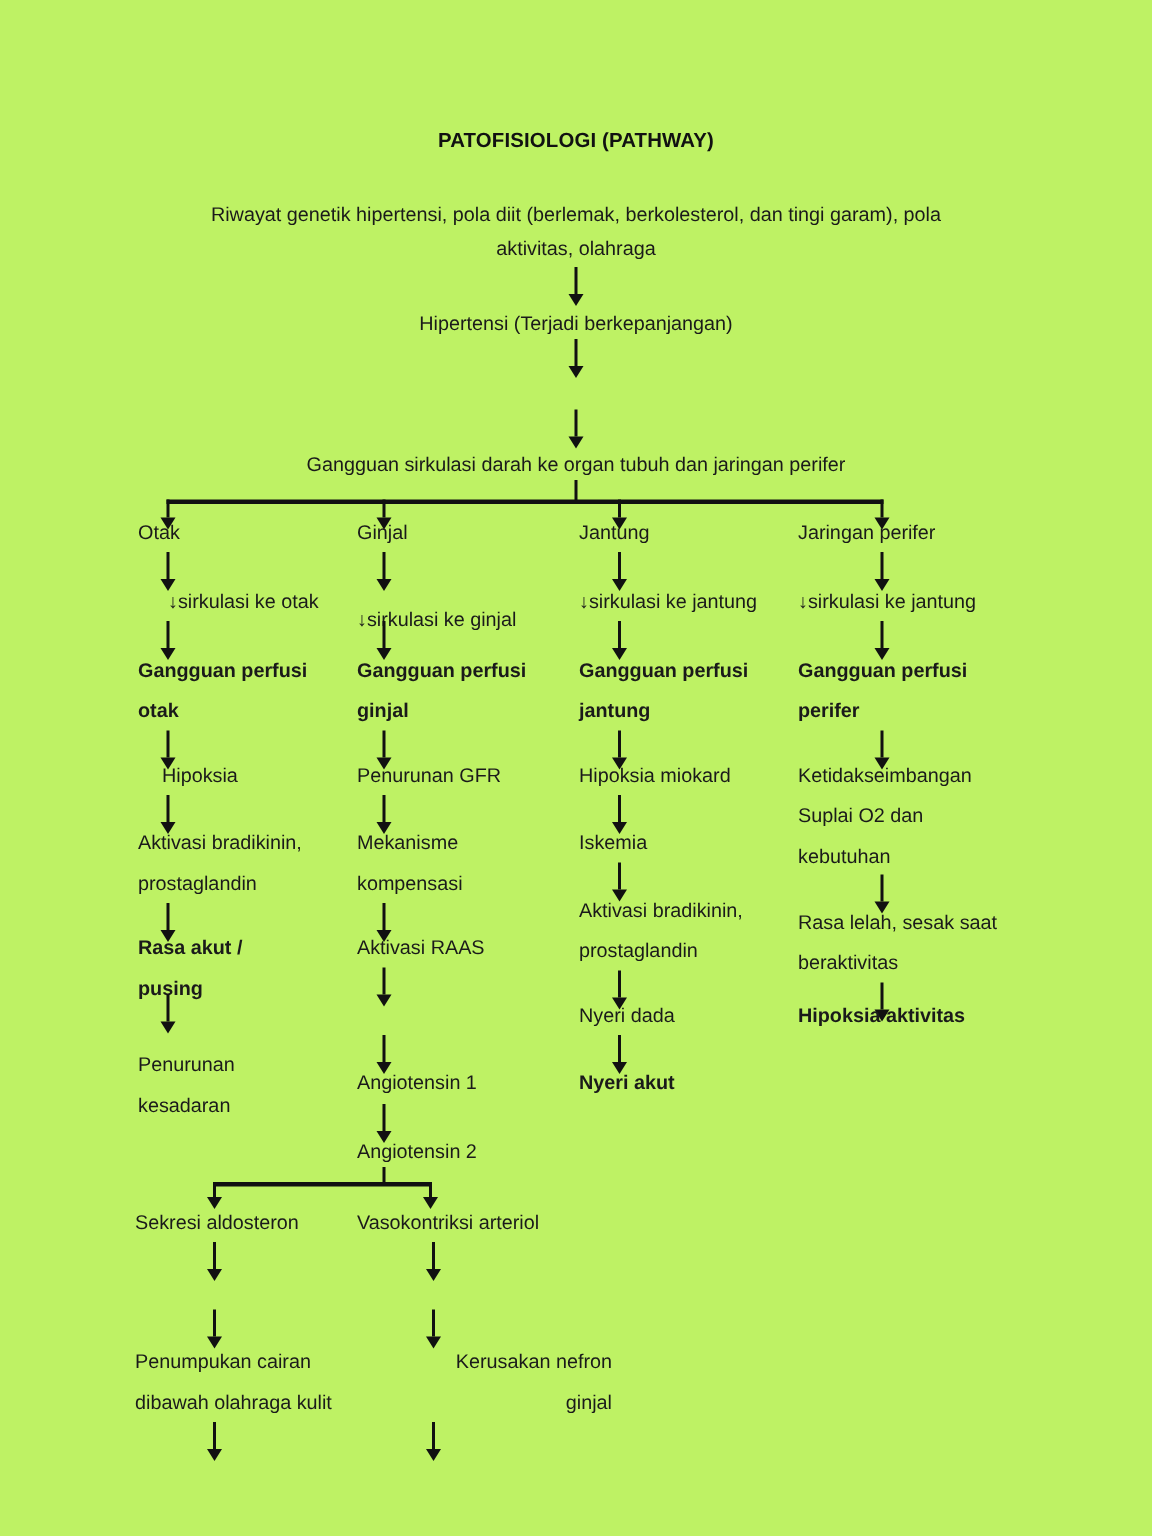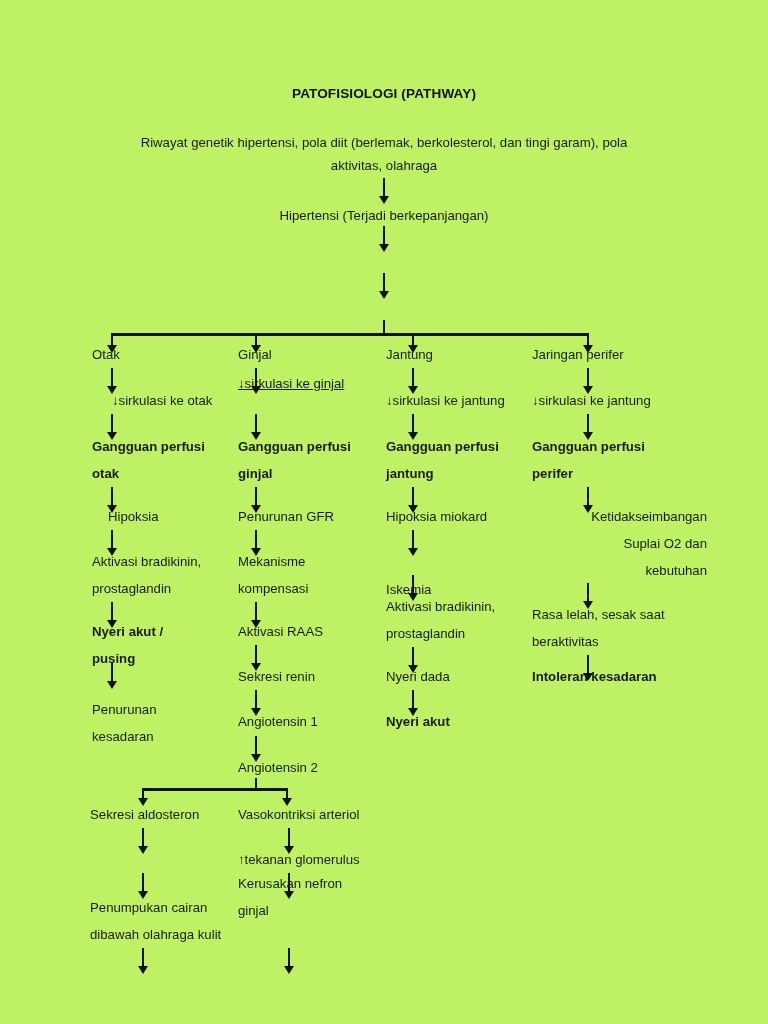--- a/index.html
+++ b/index.html
@@ -116,20 +116,21 @@
     <div class="shaft" style="height:18px;"></div>
       <div class="head"></div>
   </div>
 
 
   <div class="arrow" style="left:375px; top:273px; width:18px; height:26px;">
     <div class="shaft" style="height:18px;"></div>
       <div class="head"></div>
   </div>
 
+  <div class="txt center" style="left:144px; top:296px; width:480px;">Gangguan sirkulasi darah ke organ tubuh dan jaringan perifer</div>
 
   <div class="fork" style="left:0; top:320px; width:768px; height:40px;">
     <div class="stem" style="left:384px; height:15px;"></div>
     <div class="rail" style="left:111px; top:13px; width:478px;"></div>
 
     <div class="drop" style="left:112px; top:13px; height:12px;"></div>
     <div class="dhead" style="left:112px; top:25px;"></div>
 
     <div class="drop" style="left:256px; top:13px; height:12px;"></div>
     <div class="dhead" style="left:256px; top:25px;"></div>
@@ -166,37 +167,37 @@
       <div class="shaft" style="height:18px;"></div>
       <div class="head"></div>
     </div>
   <div class="txt left" style="left:92px; top:548px; width:155px;">Aktivasi bradikinin,
 prostaglandin</div>
 
   <div class="arrow" style="left:103px; top:602px; width:18px; height:26px;">
       <div class="shaft" style="height:18px;"></div>
       <div class="head"></div>
     </div>
-  <div class="txt left b" style="left:92px; top:618px; width:150px;">Nyeri akut /
+  <div class="txt left b" style="left:92px; top:618px; width:150px;">Rasa akut /
 pusing</div>
 
   <div class="arrow" style="left:103px; top:663px; width:18px; height:26px;">
       <div class="shaft" style="height:18px;"></div>
       <div class="head"></div>
     </div>
   <div class="txt left" style="left:92px; top:696px; width:150px;">Penurunan
 kesadaran</div>
 
   <div class="txt left" style="left:238px; top:341px; width:150px;">Ginjal</div>
 
   <div class="arrow" style="left:247px; top:368px; width:18px; height:26px;">
       <div class="shaft" style="height:18px;"></div>
       <div class="head"></div>
     </div>
-  <div class="txt left" style="left:238px; top:370px; width:150px;text-decoration:underline;">↓sirkulasi ke ginjal</div>
+  <div class="txt left" style="left:238px; top:399px; width:150px;">↓sirkulasi ke ginjal</div>
 
   <div class="arrow" style="left:247px; top:414px; width:18px; height:26px;">
       <div class="shaft" style="height:18px;"></div>
       <div class="head"></div>
     </div>
   <div class="txt left b" style="left:238px; top:433px; width:150px;">Gangguan perfusi
 ginjal</div>
 
   <div class="arrow" style="left:247px; top:487px; width:18px; height:26px;">
       <div class="shaft" style="height:18px;"></div>
@@ -214,21 +215,20 @@
   <div class="arrow" style="left:247px; top:602px; width:18px; height:26px;">
       <div class="shaft" style="height:18px;"></div>
       <div class="head"></div>
     </div>
   <div class="txt left" style="left:238px; top:618px; width:150px;">Aktivasi RAAS</div>
 
   <div class="arrow" style="left:247px; top:645px; width:18px; height:26px;">
       <div class="shaft" style="height:18px;"></div>
       <div class="head"></div>
     </div>
-  <div class="txt left" style="left:238px; top:663px; width:150px;">Sekresi renin</div>
 
   <div class="arrow" style="left:247px; top:690px; width:18px; height:26px;">
       <div class="shaft" style="height:18px;"></div>
       <div class="head"></div>
     </div>
   <div class="txt left" style="left:238px; top:708px; width:150px;">Angiotensin 1</div>
 
   <div class="arrow" style="left:247px; top:736px; width:18px; height:26px;">
       <div class="shaft" style="height:18px;"></div>
       <div class="head"></div>
@@ -253,21 +253,21 @@
   <div class="arrow" style="left:404px; top:487px; width:18px; height:26px;">
       <div class="shaft" style="height:18px;"></div>
       <div class="head"></div>
     </div>
   <div class="txt left" style="left:386px; top:503px; width:160px;">Hipoksia miokard</div>
 
   <div class="arrow" style="left:404px; top:530px; width:18px; height:26px;">
       <div class="shaft" style="height:18px;"></div>
       <div class="head"></div>
     </div>
-  <div class="txt left" style="left:386px; top:576px; width:160px;">Iskemia</div>
+  <div class="txt left" style="left:386px; top:548px; width:160px;">Iskemia</div>
 
   <div class="arrow" style="left:404px; top:575px; width:18px; height:26px;">
       <div class="shaft" style="height:18px;"></div>
       <div class="head"></div>
     </div>
   <div class="txt left" style="left:386px; top:593px; width:165px;">Aktivasi bradikinin,
 prostaglandin</div>
 
   <div class="arrow" style="left:404px; top:647px; width:18px; height:26px;">
       <div class="shaft" style="height:18px;"></div>
@@ -293,36 +293,36 @@
       <div class="shaft" style="height:18px;"></div>
       <div class="head"></div>
     </div>
   <div class="txt left b" style="left:532px; top:433px; width:175px;">Gangguan perfusi
 perifer</div>
 
   <div class="arrow" style="left:579px; top:487px; width:18px; height:26px;">
       <div class="shaft" style="height:18px;"></div>
       <div class="head"></div>
     </div>
-  <div class="txt left" style="left:532px; top:503px; width:175px;text-align:right;">Ketidakseimbangan
+  <div class="txt left" style="left:532px; top:503px; width:175px;">Ketidakseimbangan
 Suplai O2 dan
 kebutuhan</div>
 
   <div class="arrow" style="left:579px; top:583px; width:18px; height:26px;">
       <div class="shaft" style="height:18px;"></div>
       <div class="head"></div>
     </div>
   <div class="txt left" style="left:532px; top:601px; width:180px;">Rasa lelah, sesak saat
 beraktivitas</div>
 
   <div class="arrow" style="left:579px; top:655px; width:18px; height:26px;">
       <div class="shaft" style="height:18px;"></div>
       <div class="head"></div>
     </div>
-  <div class="txt left b" style="left:532px; top:663px; width:175px;">Intoleran kesadaran</div>
+  <div class="txt left b" style="left:532px; top:663px; width:175px;">Hipoksia aktivitas</div>
 
   <div class="fork" style="left:0; top:778px; width:768px; height:36px;">
     <div class="stem" style="left:256px; height:12px;"></div>
     <div class="rail" style="left:142px; top:10px; width:146px;"></div>
 
     <div class="drop" style="left:143px; top:10px; height:10px;"></div>
     <div class="dhead" style="left:143px; top:20px;"></div>
 
     <div class="drop" style="left:287px; top:10px; height:10px;"></div>
     <div class="dhead" style="left:287px; top:20px;"></div>
@@ -346,27 +346,26 @@
       <div class="shaft" style="height:18px;"></div>
       <div class="head"></div>
     </div>
 
   <div class="txt left" style="left:238px; top:801px; width:170px;">Vasokontriksi arteriol</div>
 
   <div class="arrow" style="left:280px; top:828px; width:18px; height:26px;">
       <div class="shaft" style="height:18px;"></div>
       <div class="head"></div>
     </div>
-  <div class="txt left" style="left:238px; top:846px; width:170px;">↑tekanan glomerulus</div>
 
   <div class="arrow" style="left:280px; top:873px; width:18px; height:26px;">
       <div class="shaft" style="height:18px;"></div>
       <div class="head"></div>
     </div>
-  <div class="txt left" style="left:238px; top:870px; width:170px;">Kerusakan nefron
+  <div class="txt left" style="left:238px; top:894px; width:170px;text-align:right;">Kerusakan nefron
 ginjal</div>
 
   <div class="arrow" style="left:280px; top:948px; width:18px; height:26px;">
       <div class="shaft" style="height:18px;"></div>
       <div class="head"></div>
     </div>
 
 </div>
 
 </body></html>

